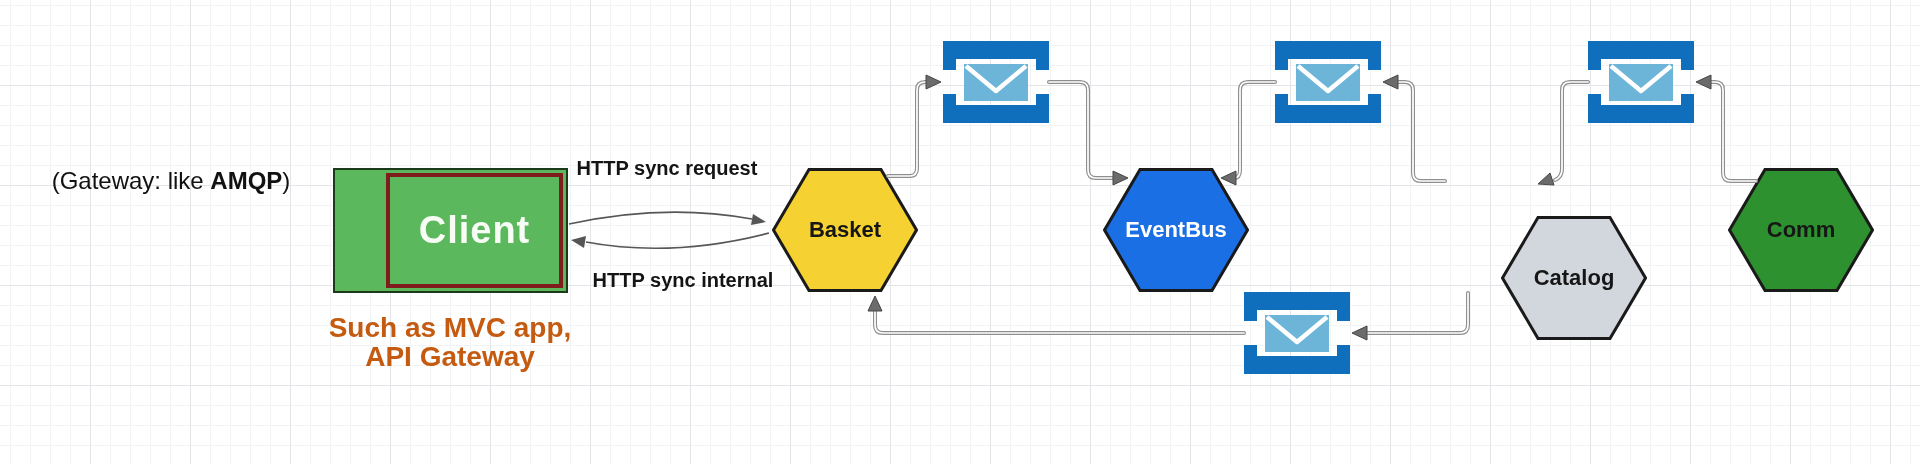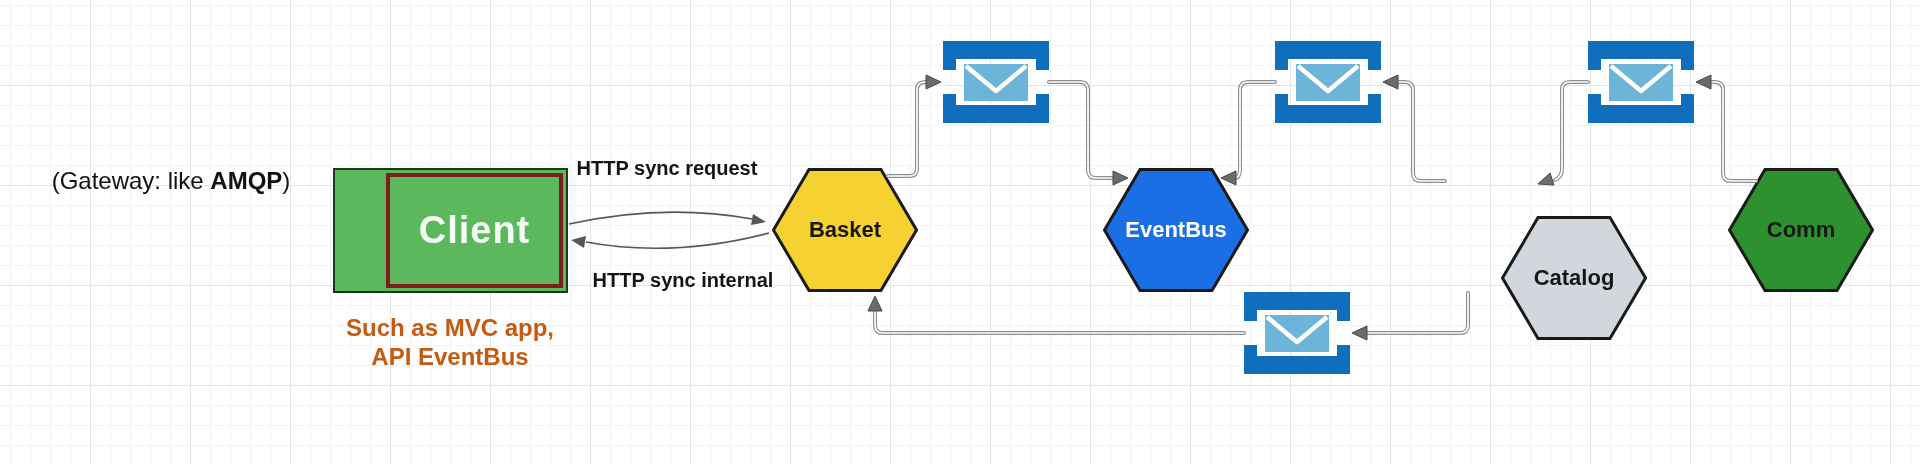--- a/index.html
+++ b/index.html
@@ -26,21 +26,21 @@
   .arc-head{fill:#565656;}
 
   
   .note{left:15px;top:166px;width:312px;text-align:center;font-size:24px;line-height:30px;color:#111;}
   .note .b{font-weight:bold;}
 
   
   .client-box{left:333px;top:168px;width:235px;height:125px;background:#5CB85C;border:2px solid #1B3A1B;box-sizing:border-box;}
   .client-box .inner{position:absolute;inset:3px;border:4px solid #7f1d1d;display:flex;align-items:center;justify-content:center;margin-left:48px;}
   .client-label{color:#F7FCF5;font-weight:bold;font-size:38px;letter-spacing:1px;}
-  .caption{left:310px;top:313px;width:280px;text-align:center;font-weight:bold;font-size:24px;line-height:29px;color:#C55A11;}
+  .caption{left:310px;top:313px;width:280px;text-align:center;font-weight:bold;font-size:28px;line-height:29px;color:#C55A11;}
 
   
   .http-label{font-weight:bold;font-size:20px;color:#141414;text-align:center;}
   .http-req{left:557px;top:157px;width:220px;}
   .http-res{left:568px;top:269px;width:230px;}
 
   
   .hex{width:146px;height:124px;}
   .hex svg{position:absolute;left:0;top:0;}
   .hex-label{position:absolute;inset:0;display:flex;align-items:center;justify-content:center;font-weight:bold;font-size:22px;}
@@ -122,21 +122,21 @@
     <div><span>(Gateway: like </span><span class="b">AMQP</span><span>)</span></div>
   </div>
 
   <div class="node client-box">
     <div class="inner">
       <span class="client-label">Client</span>
     </div>
   </div>
   <div class="txt caption">
     <div>Such as MVC app,</div>
-    <div>API EventBus</div>
+    <div>API Gateway</div>
   </div>
 
   <div class="txt http-label http-req">HTTP sync request</div>
   <div class="txt http-label http-res">HTTP sync internal</div>
 
   <div class="node hex" style="left:772px;top:168px;">
     <svg width="146" height="124" viewBox="0 0 146 124">
       <polygon points="1.5,62 37,1.5 109,1.5 144.5,62 109,122.5 37,122.5" stroke="#1A1A1A" stroke-width="3" fill="#F5D231"></polygon>
     </svg>
     <div class="hex-label dark">Basket</div>

